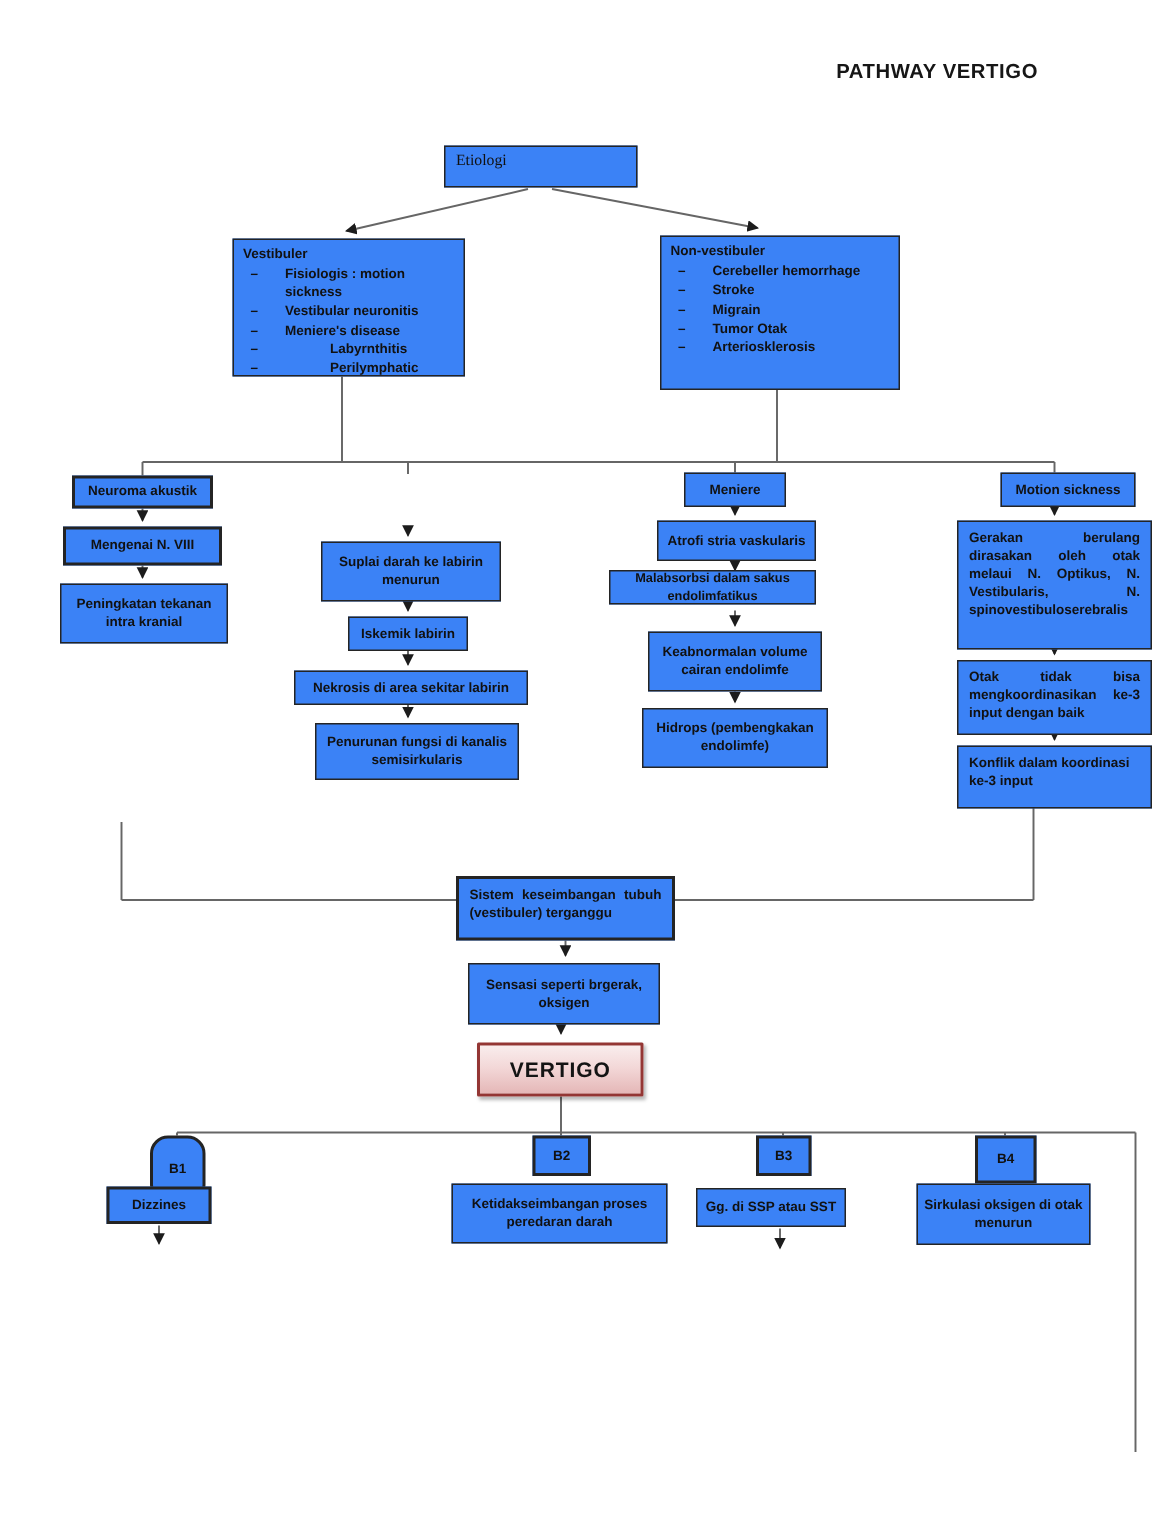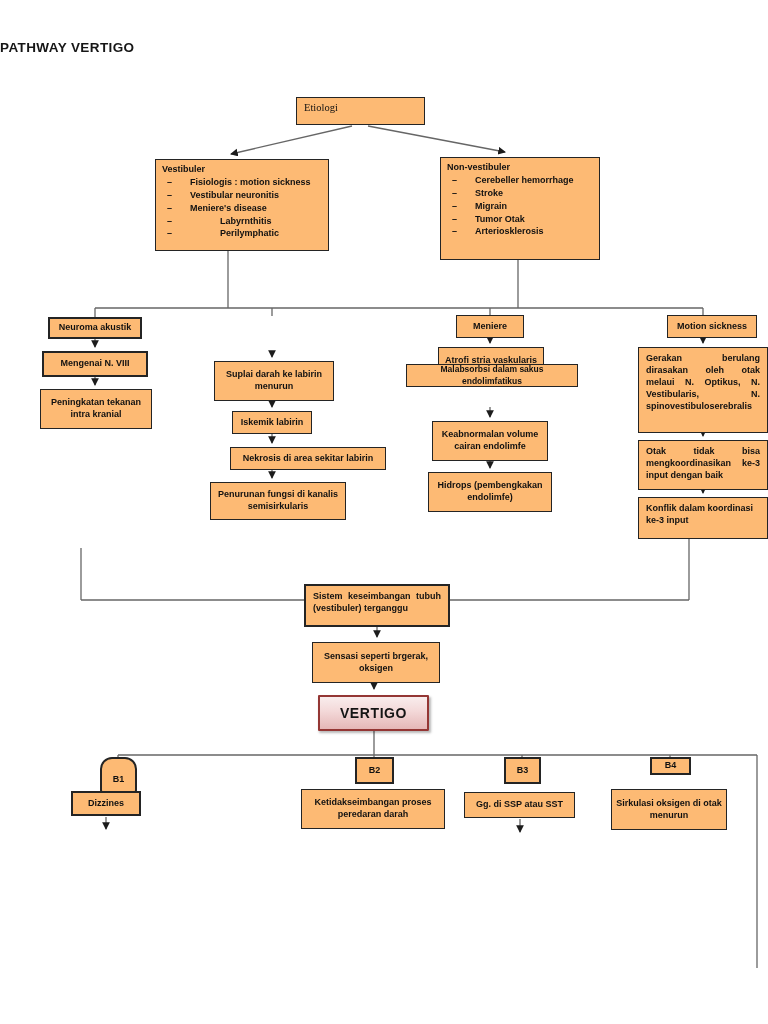--- a/index.html
+++ b/index.html
@@ -1,21 +1,21 @@
 <!DOCTYPE html>
 <html><head>
 <meta charset="utf-8">
 <style>
   html,body{margin:0;padding:0;background:#ffffff;}
   #page{position:relative;width:768px;height:1024px;background:#ffffff;overflow:hidden;
         font-family:"Liberation Sans",sans-serif;color:#111;}
   #connectors{position:absolute;left:0;top:0;width:768px;height:1024px;pointer-events:none;}
-  .title{position:absolute;left:0;top:40px;width:692px;text-align:left;
+  .title{position:absolute;left:0;top:40px;width:692px;text-align:right;
          font-size:13.5px;font-weight:bold;letter-spacing:.4px;color:#161616;}
-  .box{position:absolute;background:#fdba74;border:1.5px solid #242424;box-sizing:border-box;
+  .box{position:absolute;background:#3b82f6;border:1.5px solid #242424;box-sizing:border-box;
        display:flex;align-items:center;justify-content:center;text-align:center;
        font-weight:bold;font-size:9px;line-height:1.32;padding:2px 4px;}
   .thick{border-width:2px;}
   .tl{display:block;text-align:left;}
   .just{display:block;text-align:justify;padding:5px 7px;}
   .listbox{display:block;text-align:left;padding:4px 6px;overflow:hidden;}
   .li{display:flex;margin-top:1px;}
   .li .dash{width:28px;flex:0 0 28px;padding-left:5px;box-sizing:border-box;}
   .li .txt{flex:1;}
   .li.ind2 .txt{margin-left:30px;}
@@ -88,21 +88,21 @@
       <path d="M520,819 V832" marker-end="url(#arw)"></path>
     </g>
   </svg>
 
   <div class="title">PATHWAY VERTIGO</div>
 
   <div class="box etiologi" style="left:296px;top:97px;width:129px;height:28px;">
     <span>Etiologi</span>
   </div>
 
-  <div class="box listbox" style="left:155px;top:159px;width:174px;height:92px;">
+  <div class="box listbox" style="left:155px;top:159px;width:155px;height:92px;">
     <div>Vestibuler</div>
     <div class="li">
       <span class="dash">–</span>
       <span class="txt">Fisiologis : motion sickness</span>
       </div>
     <div class="li">
       <span class="dash">–</span>
       <span class="txt">Vestibular neuronitis</span>
       </div>
     <div class="li">
@@ -153,34 +153,34 @@
   <div class="box" style="left:40px;top:389px;width:112px;height:40px;">
     <span>Peningkatan tekanan intra kranial</span>
     </div>
 
   <div class="box" style="left:214px;top:361px;width:120px;height:40px;">
     <span>Suplai darah ke labirin menurun</span>
     </div>
   <div class="box" style="left:232px;top:411px;width:80px;height:23px;">
     <span>Iskemik labirin</span>
     </div>
-  <div class="box" style="left:196px;top:447px;width:156px;height:23px;margin-left:34px;">
+  <div class="box" style="left:196px;top:447px;width:156px;height:23px;">
     <span>Nekrosis di area sekitar labirin</span>
     </div>
   <div class="box" style="left:210px;top:482px;width:136px;height:38px;">
     <span>Penurunan fungsi di kanalis semisirkularis</span>
     </div>
 
   <div class="box" style="left:456px;top:315px;width:68px;height:23px;">
     <span>Meniere</span>
     </div>
   <div class="box" style="left:438px;top:347px;width:106px;height:27px;">
     <span>Atrofi stria vaskularis</span>
     </div>
-  <div class="box small85" style="left:406px;top:364px;width:172px;height:23px;">
+  <div class="box small85" style="left:406px;top:380px;width:138px;height:23px;">
     <span>Malabsorbsi dalam sakus endolimfatikus</span>
     </div>
   <div class="box" style="left:432px;top:421px;width:116px;height:40px;">
     <span>Keabnormalan volume cairan endolimfe</span>
     </div>
   <div class="box" style="left:428px;top:472px;width:124px;height:40px;align-items:center;">
     <span>Hidrops (pembengkakan endolimfe)</span>
     </div>
 
   <div class="box" style="left:667px;top:315px;width:90px;height:23px;">
@@ -212,24 +212,24 @@
   <div class="box thick" style="left:355px;top:757px;width:39px;height:27px;">
     <span>B2</span>
     </div>
   <div class="box" style="left:301px;top:789px;width:144px;height:40px;">
     <span>Ketidakseimbangan proses peredaran darah</span>
     </div>
 
   <div class="box thick" style="left:504px;top:757px;width:37px;height:27px;">
     <span>B3</span>
     </div>
-  <div class="box" style="left:464px;top:792px;width:111px;height:26px;">
+  <div class="box" style="left:464px;top:792px;width:100px;height:26px;">
     <span>Gg. di SSP atau SST</span>
     </div>
 
-  <div class="box thick" style="left:650px;top:757px;width:41px;height:18px;justify-content:center;">
+  <div class="box thick" style="left:650px;top:757px;width:41px;height:32px;justify-content:center;">
     <span>B4</span>
     </div>
   <div class="box" style="left:611px;top:789px;width:116px;height:41px;">
     <span>Sirkulasi oksigen di otak menurun</span>
     </div>
 
 </div>
 
 </body></html>

